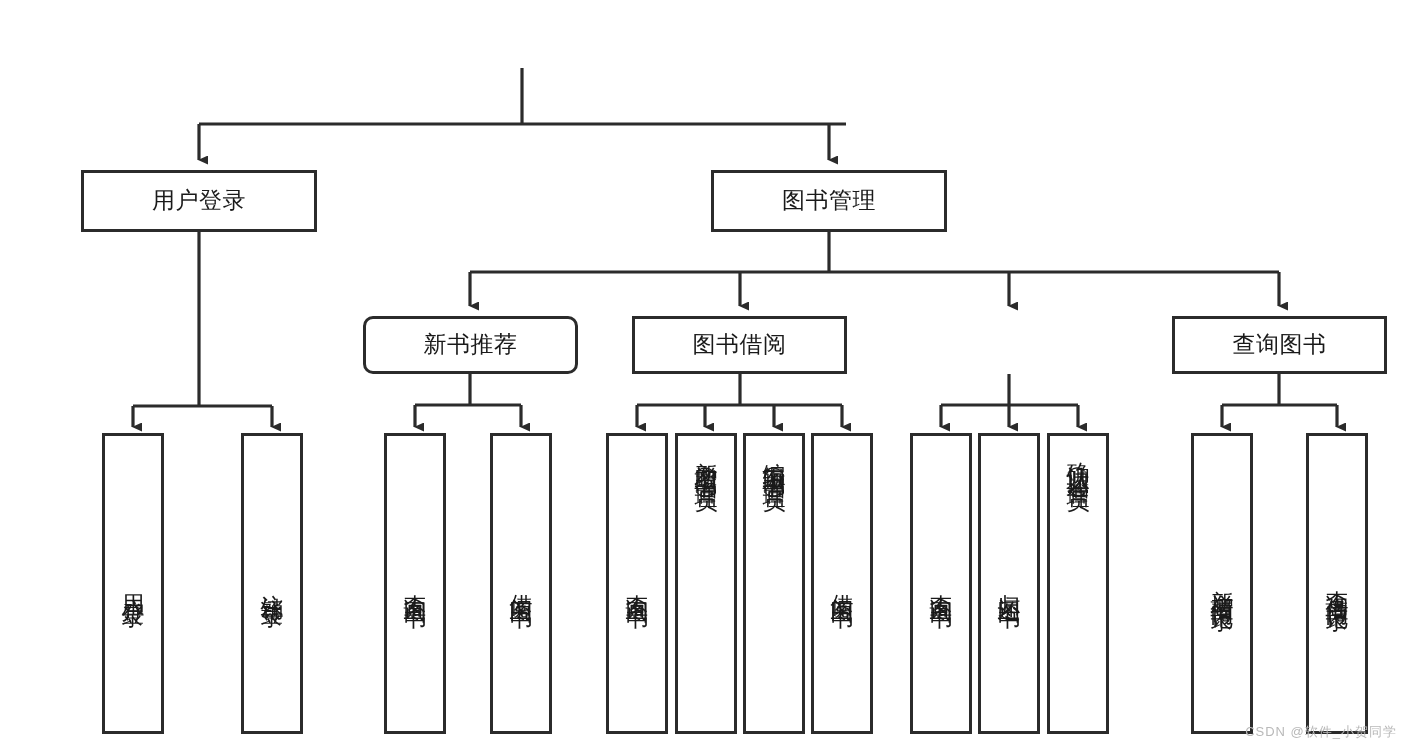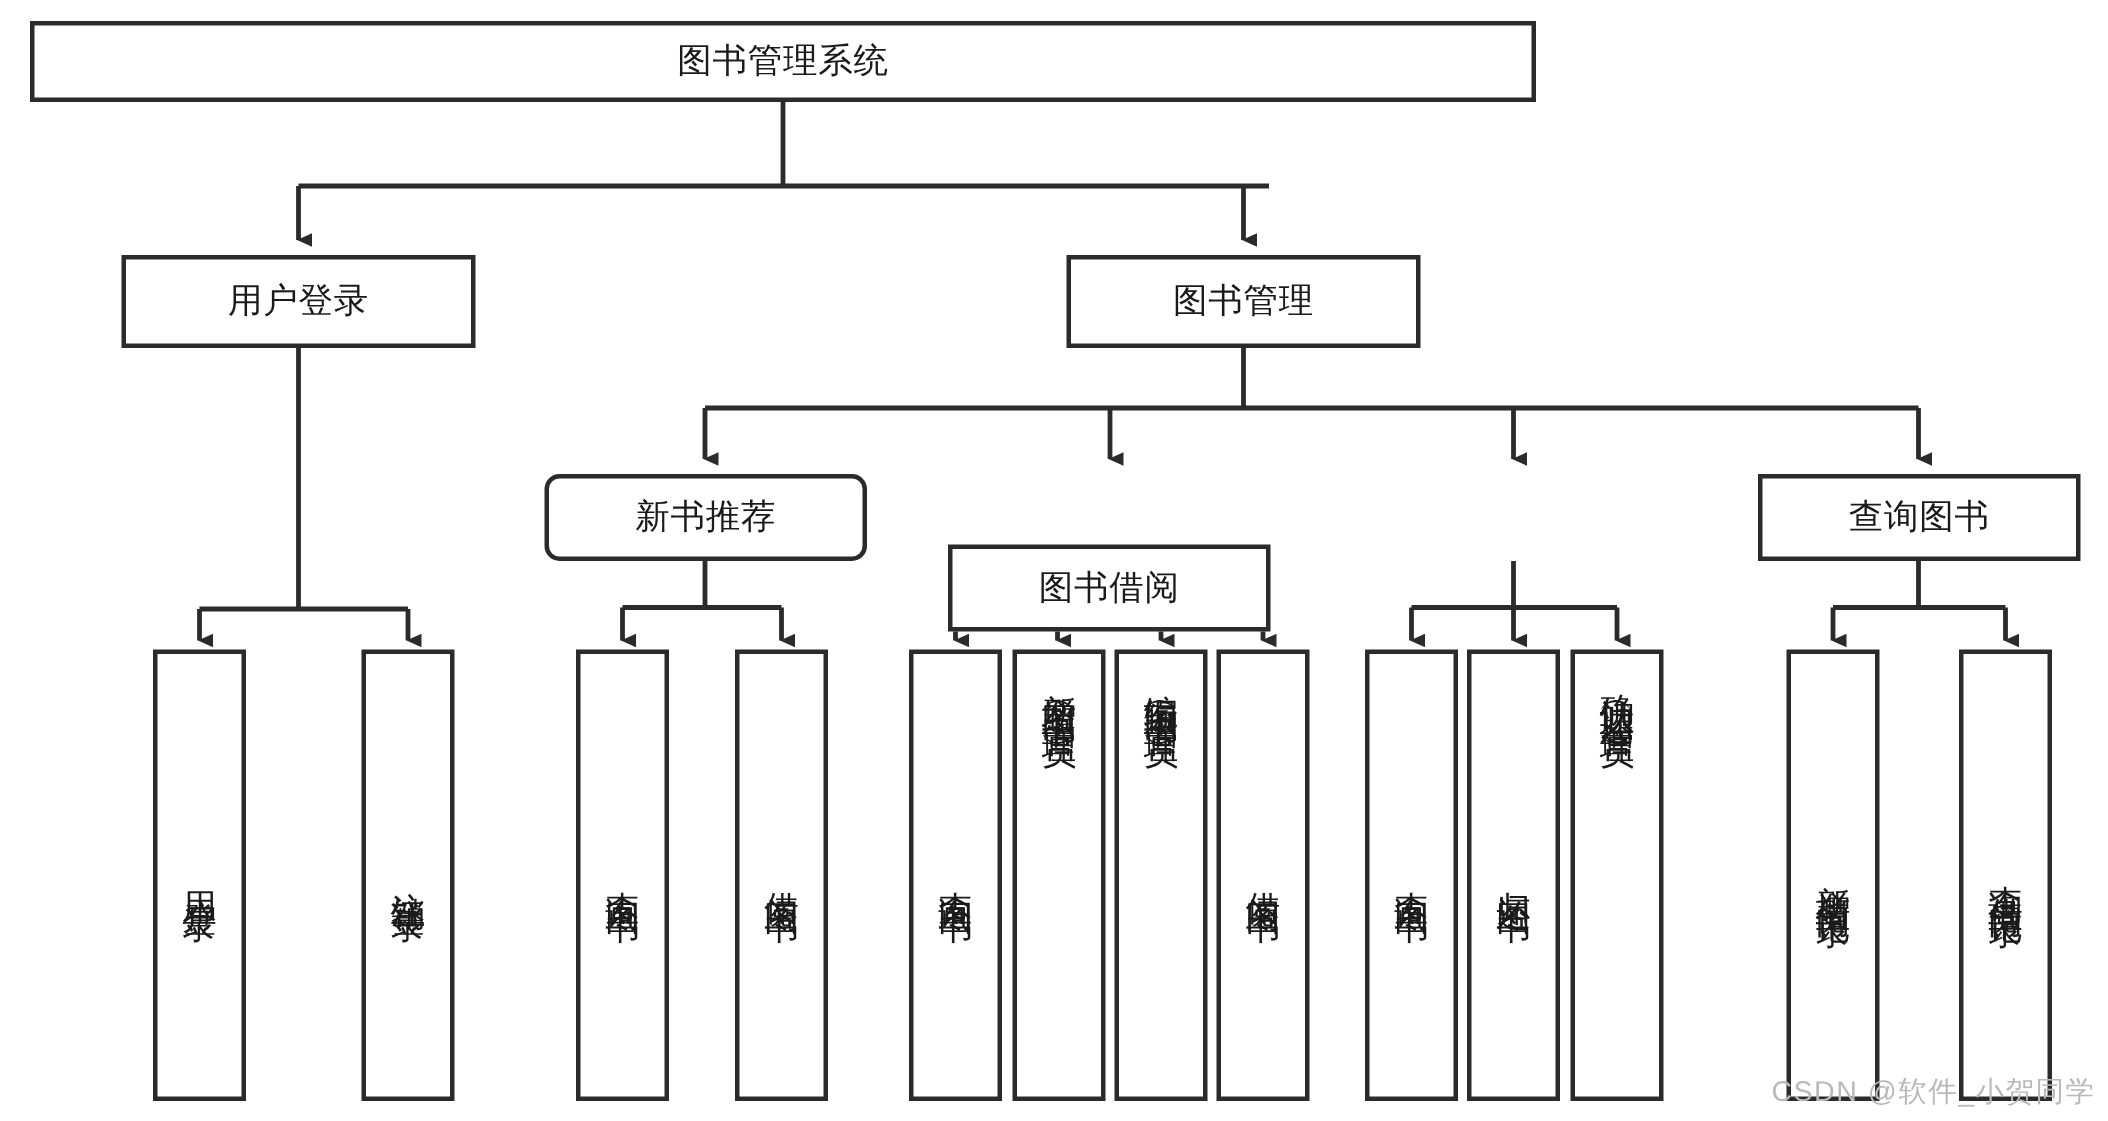--- a/index.html
+++ b/index.html
@@ -62,21 +62,21 @@
     left: 0;
     top: 0;
     width: 1405px;
     height: 747px;
     pointer-events: none;
   }
   .watermark {
     position: absolute;
     right: 8px;
     bottom: 6px;
-    font-size: 19px;
+    font-size: 13px;
     color: #b9b9b9;
     white-space: nowrap;
     letter-spacing: 1px;
   }
 </style>
 </head>
 <body>
 
 <div id="diagram-root">
 
@@ -125,35 +125,32 @@
       <path d="M 1009,405 L 1009,427" marker-end="url(#arrowhead)"></path>
       <path d="M 1078,405 L 1078,427" marker-end="url(#arrowhead)"></path>
 
       <path d="M 1279,374 L 1279,405"></path>
       <path d="M 1222,405 L 1337,405"></path>
       <path d="M 1222,405 L 1222,427" marker-end="url(#arrowhead)"></path>
       <path d="M 1337,405 L 1337,427" marker-end="url(#arrowhead)"></path>
     </g>
   </svg>
 
-  <div class="node-box" style="left:20px; top:14px; width:1004px; height:54px;">
-    <span class="node-label-h">图书管理系统</span>
-  </div>
 
   <div class="node-box" style="left:81px; top:170px; width:236px; height:62px;">
     <span class="node-label-h">用户登录</span>
   </div>
   <div class="node-box" style="left:711px; top:170px; width:236px; height:62px;">
     <span class="node-label-h">图书管理</span>
   </div>
 
   <div class="node-box" style="left:363px; top:316px; width:215px; height:58px;border-radius:10px;">
     <span class="node-label-h">新书推荐</span>
   </div>
-  <div class="node-box" style="left:632px; top:316px; width:215px; height:58px;margin-top:47px;">
+  <div class="node-box" style="left:632px; top:316px; width:215px; height:58px;">
     <span class="node-label-h">图书借阅</span>
   </div>
   <div class="node-box" style="left:1172px; top:316px; width:215px; height:58px;">
     <span class="node-label-h">查询图书</span>
   </div>
 
   <div class="node-box leaf-box mid" style="left:102px; top:433px; width:62px; height:301px;">
     <span class="node-label-v">用户登录</span>
   </div>
   <div class="node-box leaf-box mid" style="left:241px; top:433px; width:62px; height:301px;">

